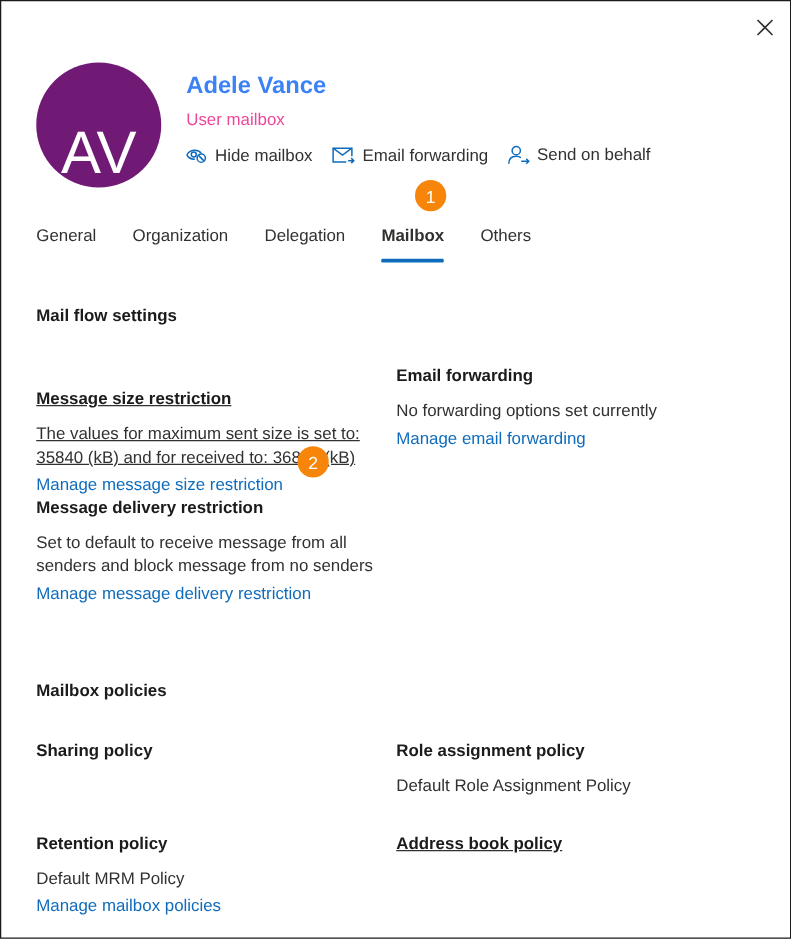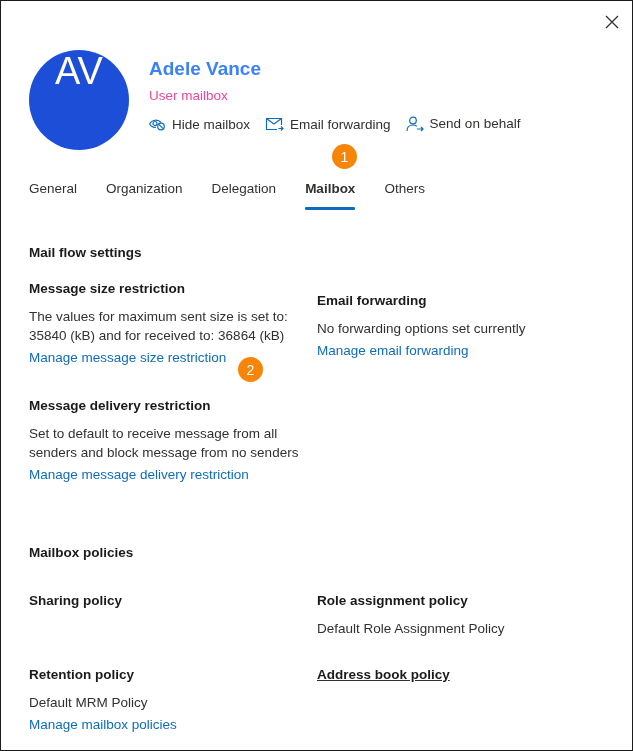--- a/index.html
+++ b/index.html
@@ -8,23 +8,23 @@
   .panel {
     position: absolute; left: 0; top: 0; width: 633px; height: 751px;
     border: 1px solid #1b1b1b; background: #fff;
   }
   .close-btn {
     position: absolute; left: 600px; top: 10px; width: 22px; height: 22px;
     cursor: pointer; display: flex; align-items: center; justify-content: center;
   }
   .avatar {
     position: absolute; left: 28px; top: 49px; width: 100px; height: 100px;
-    border-radius: 50%; background: #1d4ed8; color: #fff;
-    display: flex; align-items: flex-start; justify-content: center;
-    font-size: 38px; font-weight: 400; letter-spacing: 0px;
+    border-radius: 50%; background: #701a75; color: #fff;
+    display: flex; align-items: flex-end; justify-content: center;
+    font-size: 48px; font-weight: 400; letter-spacing: 0px;
   }
   .name {
     position: absolute; left: 148px; top: 57px; font-size: 19px; font-weight: 700; color: #3b82f6;
   }
   .subtitle {
     position: absolute; left: 148px; top: 87px; font-size: 13.5px; color: #ec4899;
   }
   .actions {
     position: absolute; left: 147px; top: 114px; display: flex; align-items: center; height: 18px;
   }
@@ -113,21 +113,21 @@
   <div class="tabs">
     <div class="tab">General</div>
     <div class="tab">Organization</div>
     <div class="tab">Delegation</div>
     <div class="tab active">Mailbox</div>
     <div class="tab">Others</div>
   </div>
 
   <div class="section-title" style="top:244px;">Mail flow settings</div>
 
-  <div class="block" style="left:28px; top:279px;">
+  <div class="block" style="left:28px; top:309px;text-decoration:underline;">
     <h3>Message size restriction</h3>
     <p>The values for maximum sent size is set to: 35840 (kB) and for received to: 36864 (kB)</p>
     <a>Manage message size restriction</a>
   </div>
 
   <div class="badge" style="left:237px; top:356px;">2</div>
 
   <div class="block" style="left:316px; top:291px; width:300px;">
     <h3>Email forwarding</h3>
     <p>No forwarding options set currently</p>

